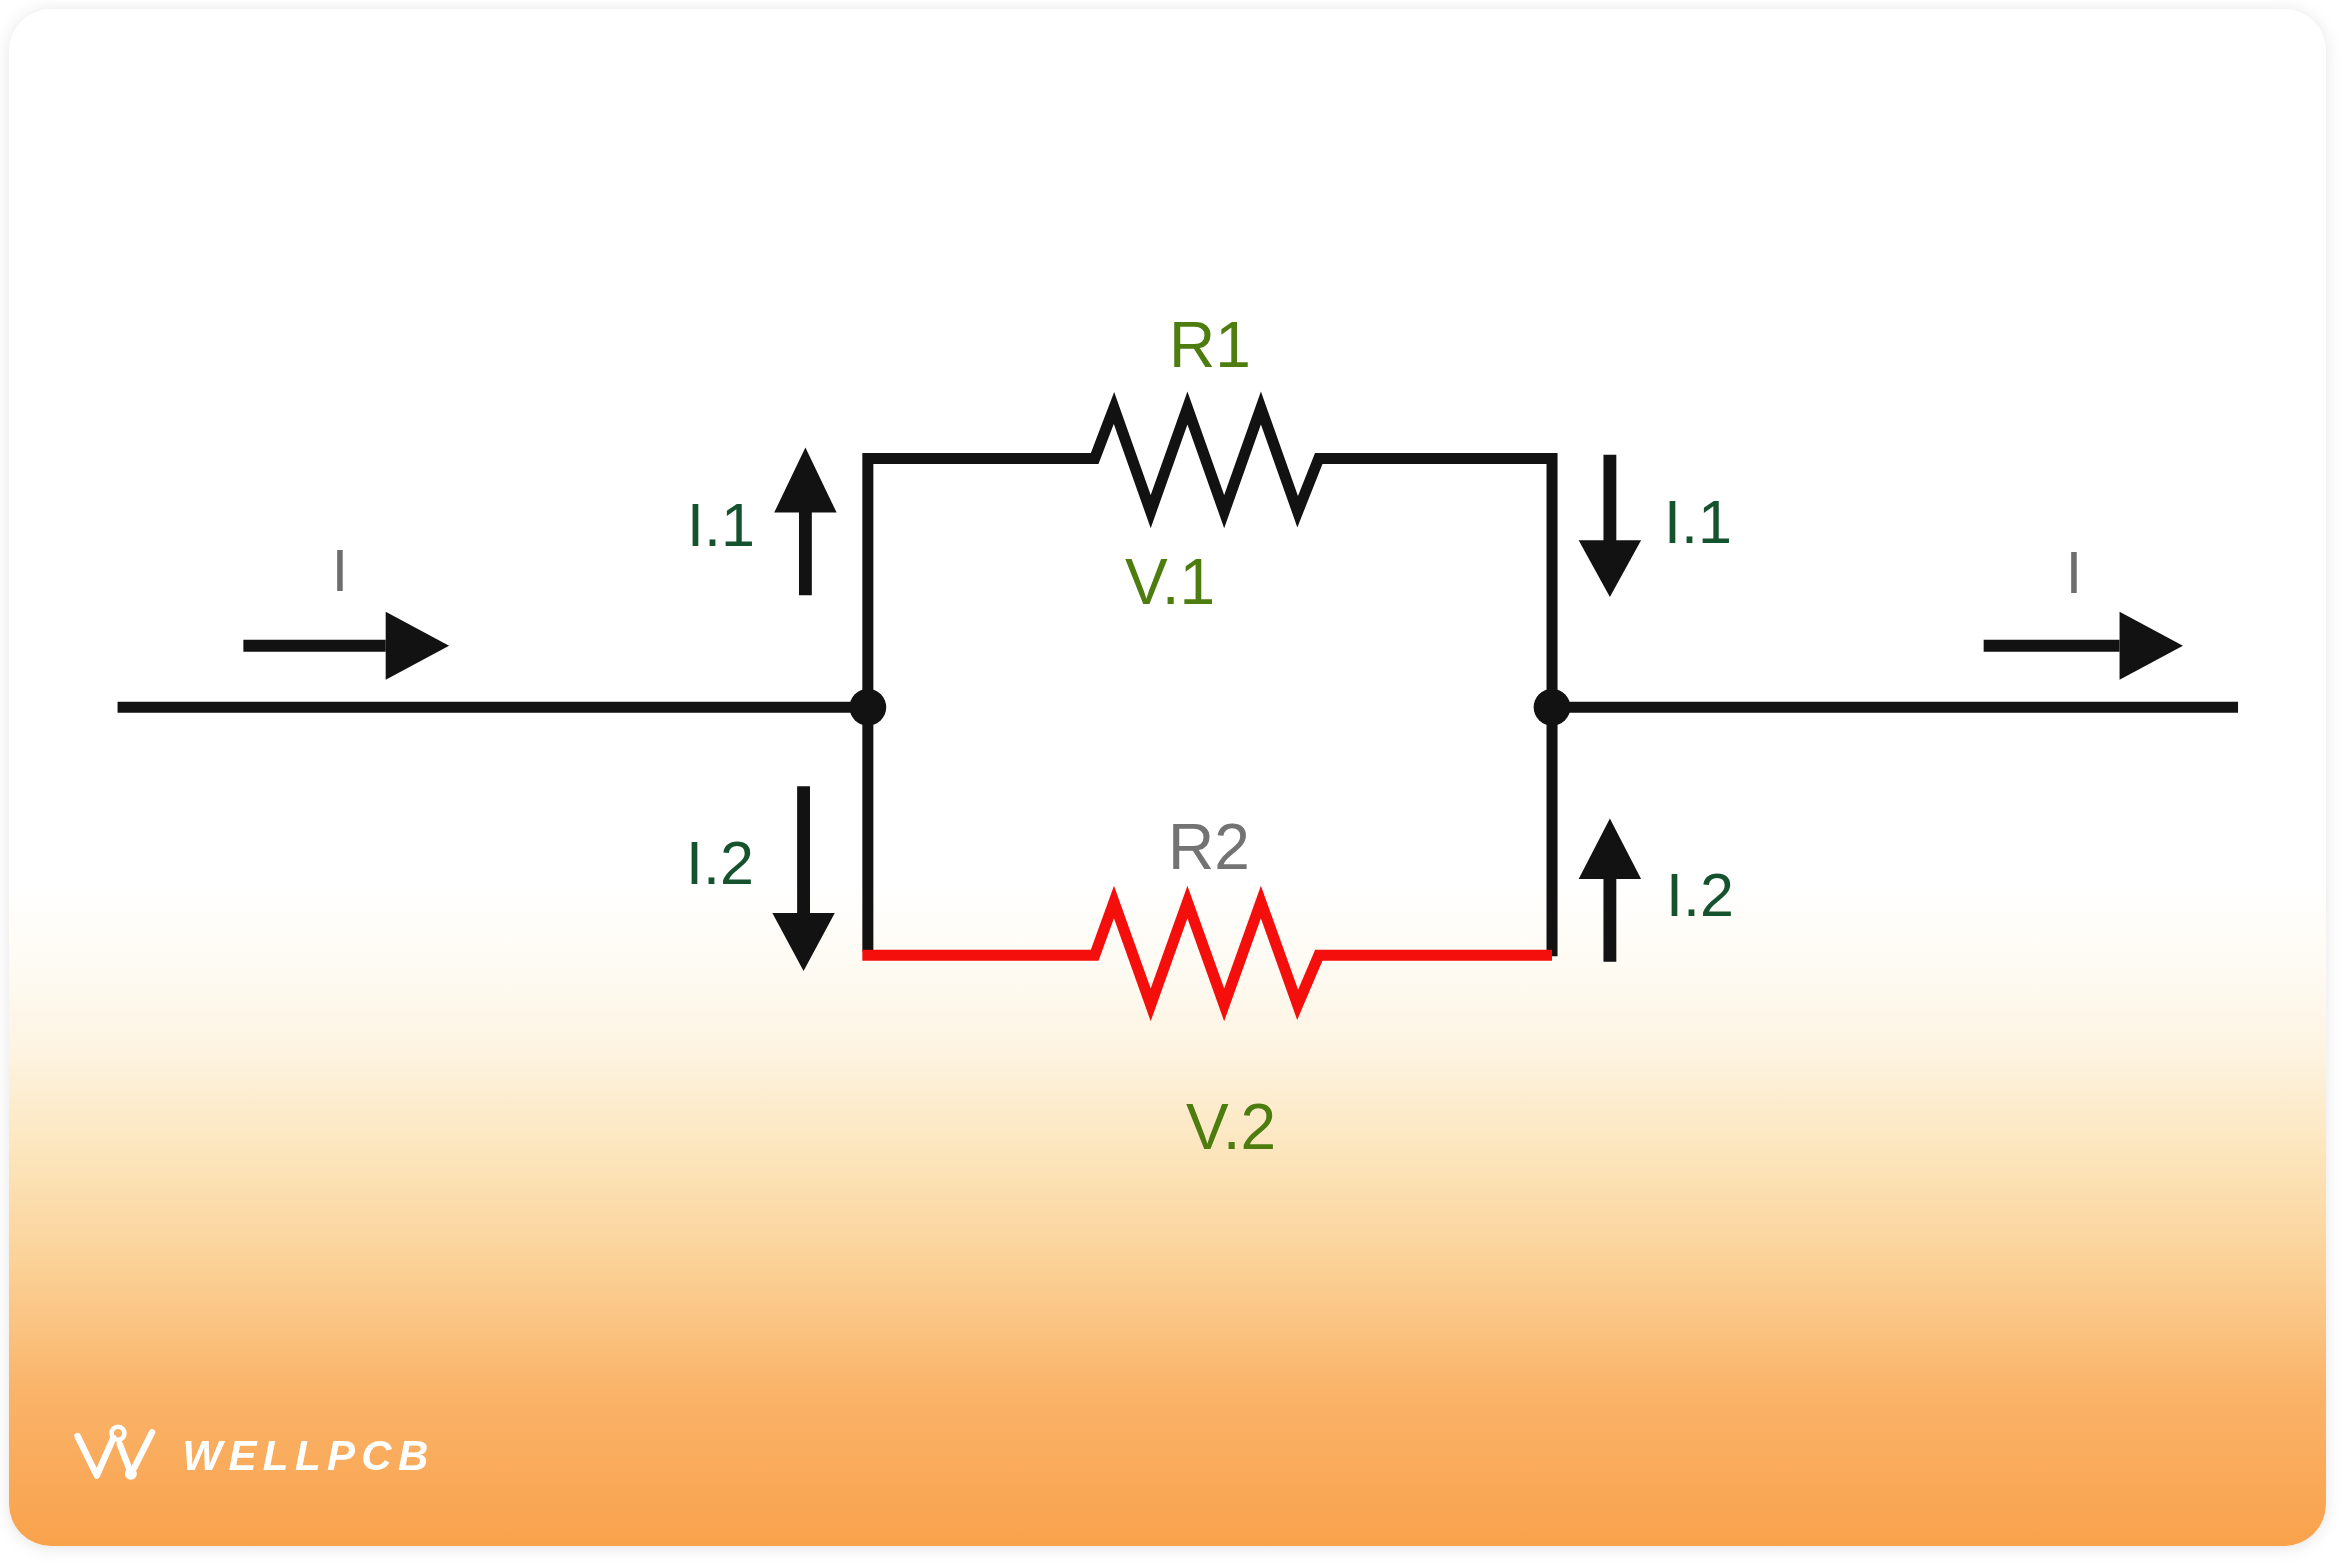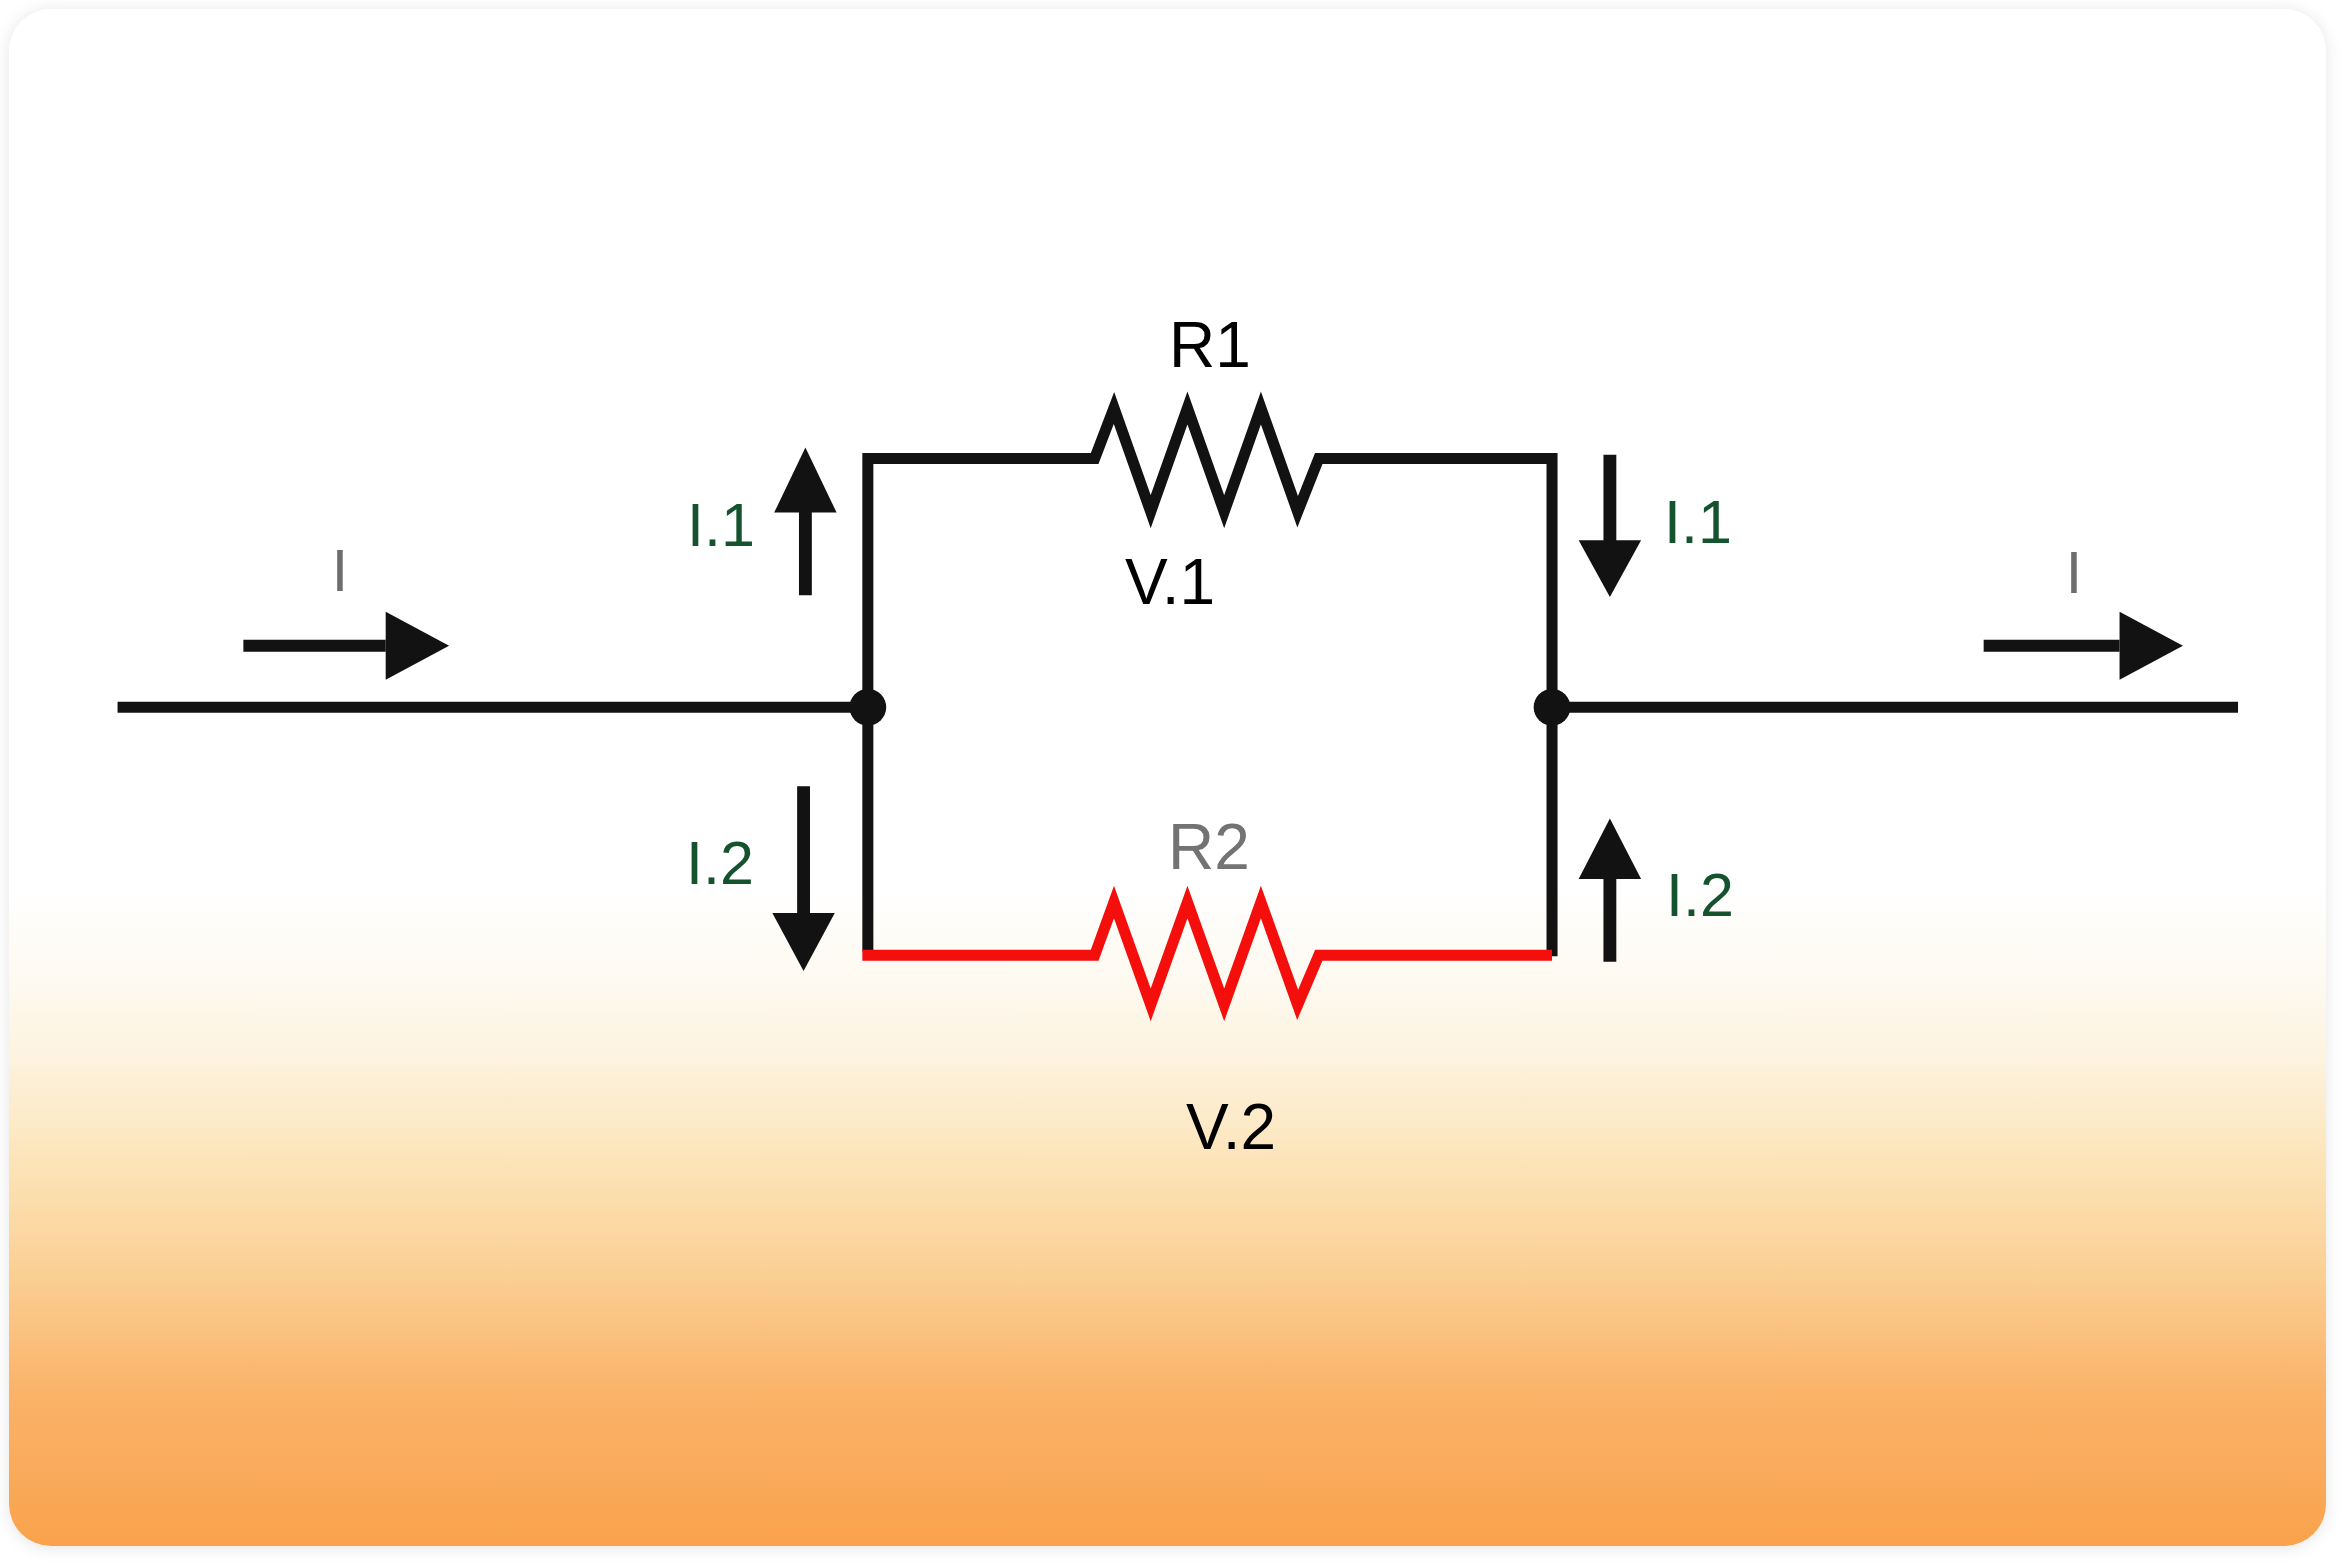--- a/index.html
+++ b/index.html
@@ -25,21 +25,21 @@
       #fab369 90%,
       #f9a24c 100%);
     box-shadow:0 1.8px 14.7px rgba(110,110,110,0.18);
   }
   svg.circuit{position:absolute;left:0;top:0;}
   .lbl{
     position:absolute;
     transform:translate(-50%,-50%);
     font-size:64px;
     font-weight:500;
-    color:#000000;
+    color:#4d7c0f;
     white-space:nowrap;
     line-height:1;
   }
   .lbl.branch{font-size:61px;color:#14532d;}
   .lbl.current{font-size:59px;color:#6e6e6e;}
   .lbl.red{color:#737373;}
   .logo{
     position:absolute;
     left:72px;top:1423px;
     display:flex;align-items:center;gap:18.4px;
@@ -113,14 +113,24 @@
   <div class="lbl" style="left:1231px;top:1127px;">V.2</div>
 
   <div class="lbl branch" style="left:721px;top:525px;">I.1</div>
   <div class="lbl branch" style="left:720px;top:863px;">I.2</div>
   <div class="lbl branch" style="left:1698px;top:522px;">I.1</div>
   <div class="lbl branch" style="left:1700px;top:895px;">I.2</div>
 
   <div class="lbl current" style="left:340px;top:571px;">I</div>
   <div class="lbl current" style="left:2074px;top:573px;">I</div>
 
+  <div class="logo">
+    <svg width="92" height="61" viewBox="0 0 100 66">
+      <path d="M6 14 L27 57 L45 16" fill="none" stroke="#ffffff" stroke-width="7" stroke-linecap="round" stroke-linejoin="round"></path>
+      <circle cx="50" cy="11" r="7" fill="none" stroke="#ffffff" stroke-width="5"></circle>
+      <path d="M52 23 L62 49" fill="none" stroke="#ffffff" stroke-width="7" stroke-linecap="round"></path>
+      <circle cx="64" cy="55" r="6.5" fill="#ffffff"></circle>
+      <path d="M68 48 L87 10" fill="none" stroke="#ffffff" stroke-width="7" stroke-linecap="round"></path>
+    </svg>
+    <div class="logo-text">WELLPCB</div>
+  </div>
 </div>
 
 
 </body></html>

